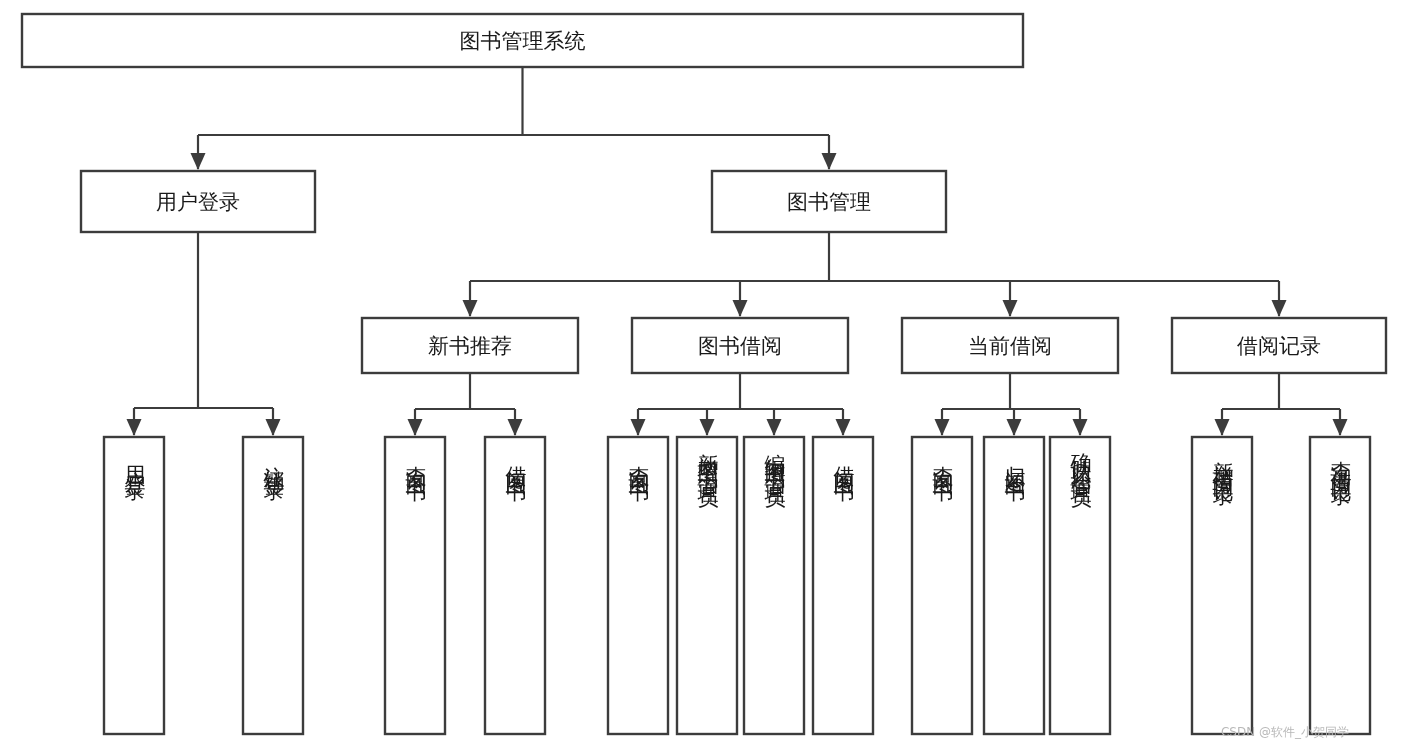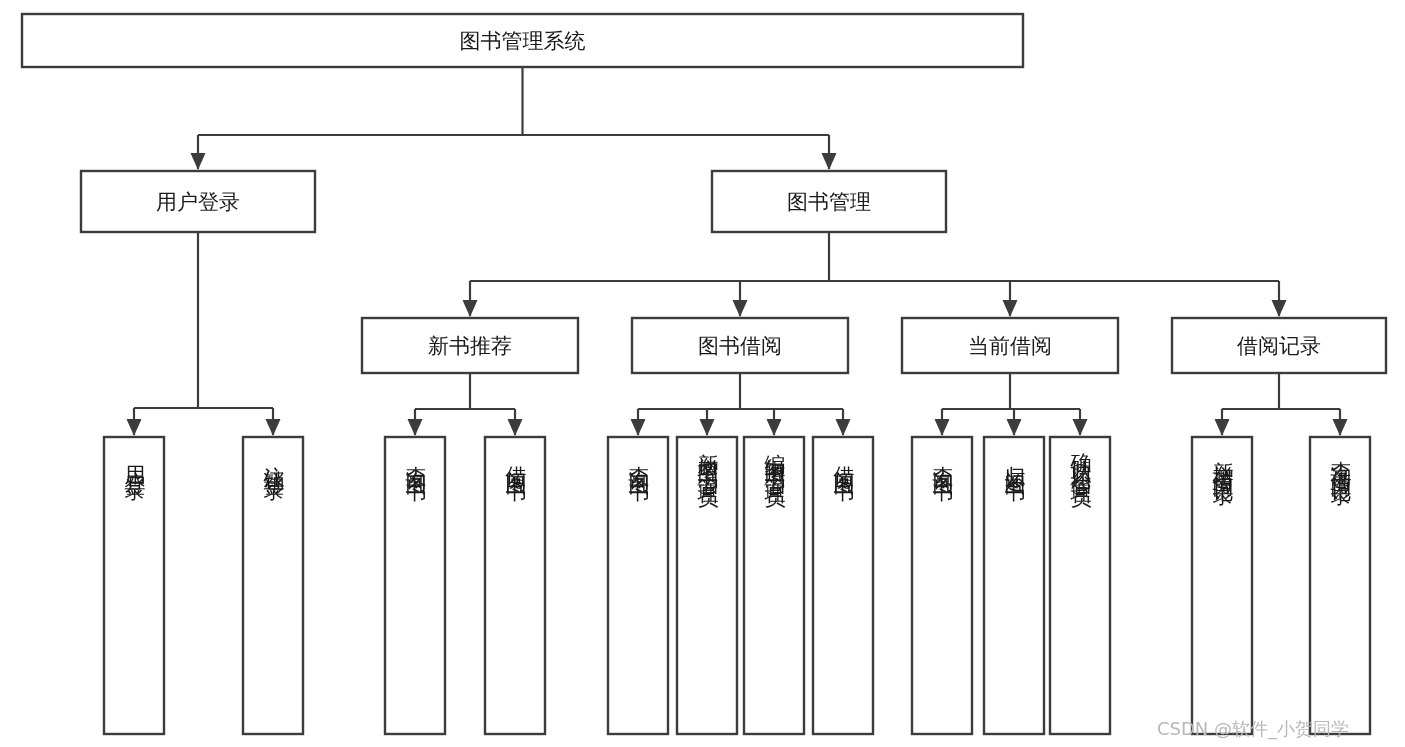--- a/index.html
+++ b/index.html
@@ -56,21 +56,21 @@
     text-anchor: middle;
     dominant-baseline: middle;
     writing-mode: vertical-rl;
     letter-spacing: 5px;
   }
   .watermark-text {
     position: absolute;
     right: 14px;
     bottom: 6px;
     font-family: "DejaVu Sans", "Liberation Sans", sans-serif;
-    font-size: 18px;
+    font-size: 12px;
     color: #b8b8b8;
     white-space: nowrap;
     user-select: none;
     pointer-events: none;
   }
 </style>
 </head>
 <body>
 
 <div id="diagram-root">

